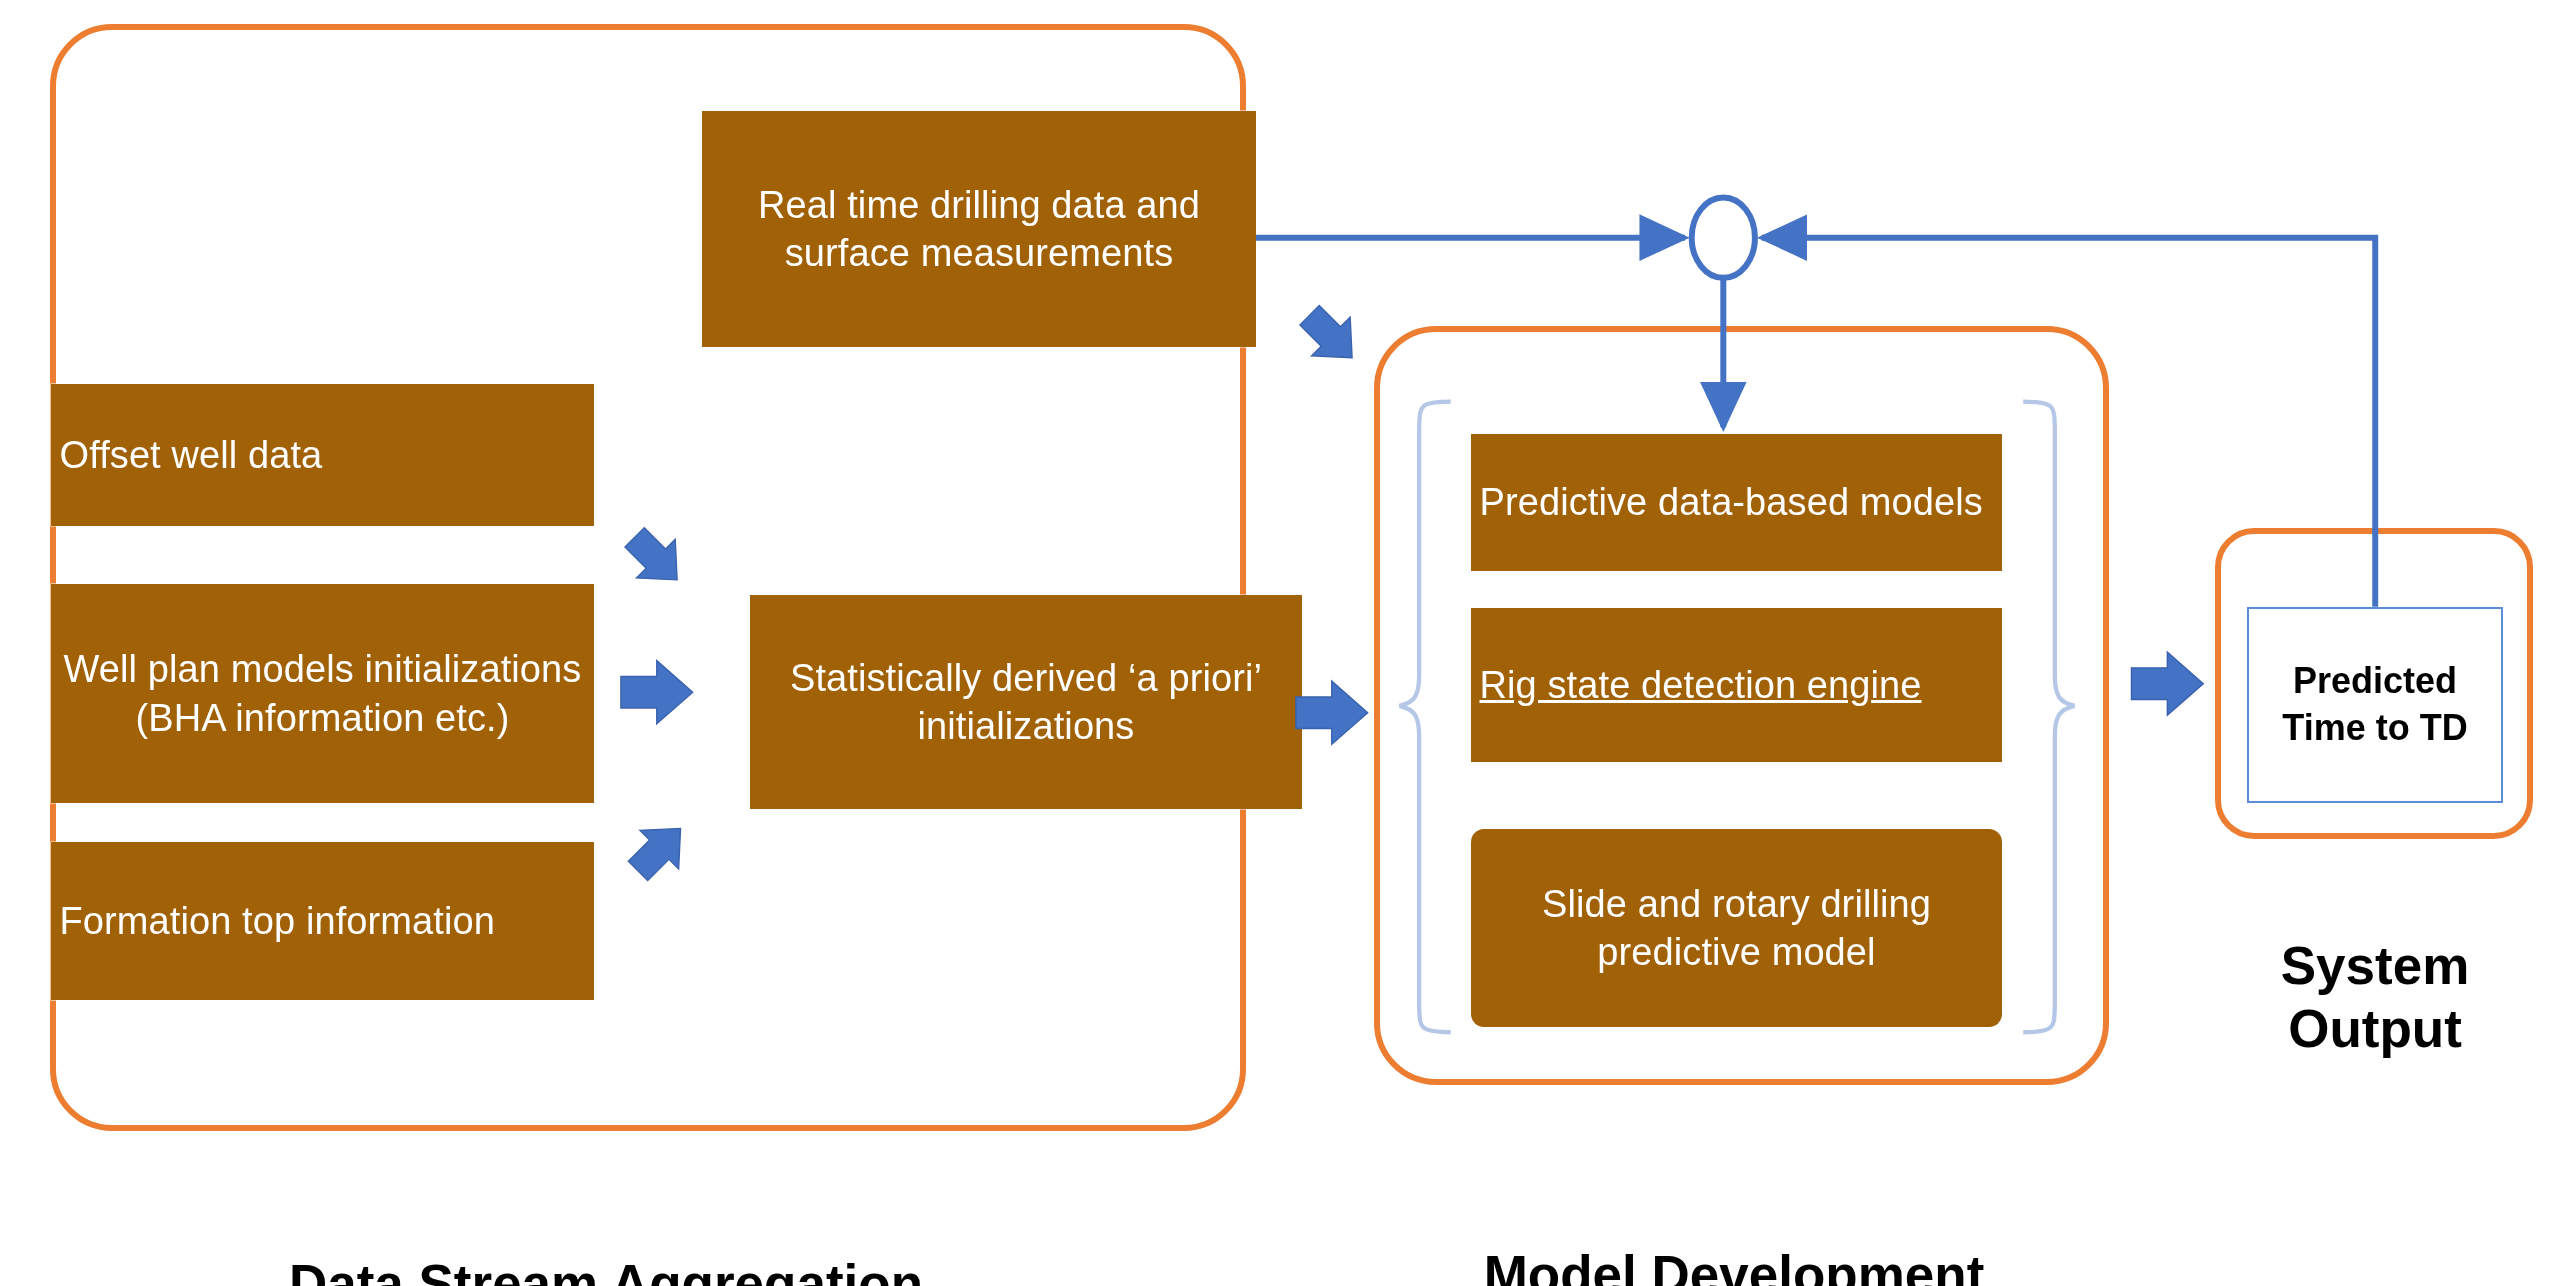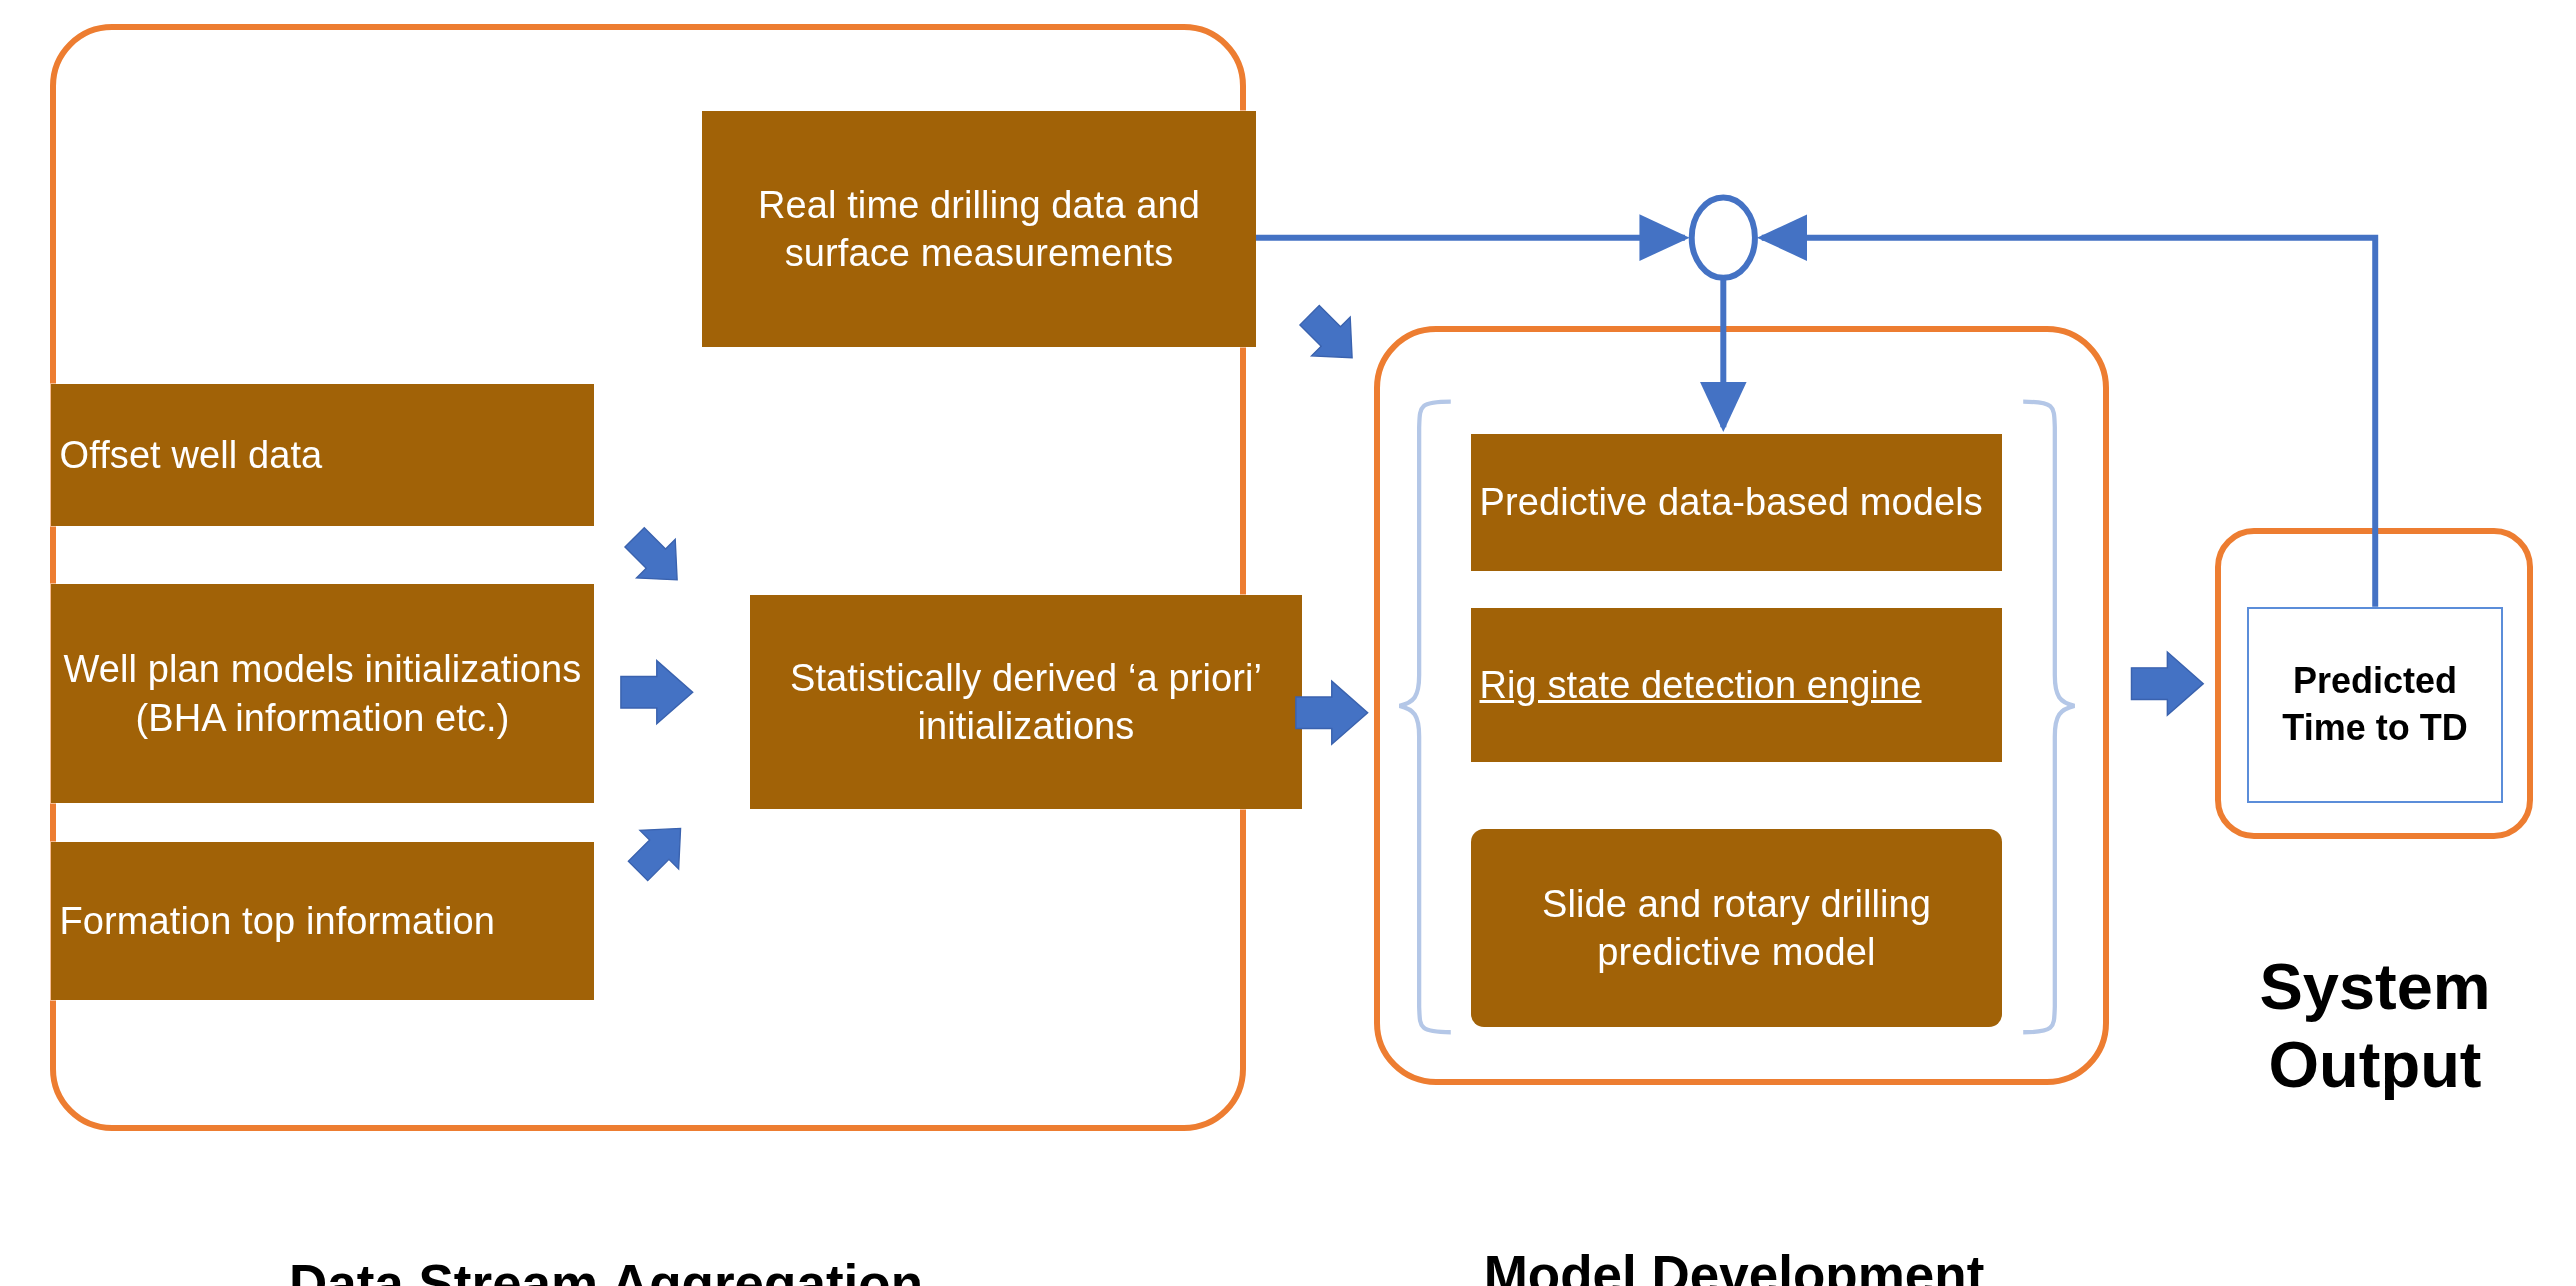--- a/index.html
+++ b/index.html
@@ -194,19 +194,19 @@
   </svg>
 
   <div class="abs caption" style="left:179px; top:1188px; width:854px; font-size:53px;">
     <span>Data Stream Aggregation</span>
   </div>
 
   <div class="abs caption" style="left:1358px; top:1179px; width:752px; font-size:53px;">
     <span>Model Development</span>
   </div>
 
-  <div class="abs caption" style="left:2204px; top:870px; width:342px; font-size:65px;">
+  <div class="abs caption" style="left:2204px; top:870px; width:342px; font-size:53px;">
     <span>System
 Output</span>
   </div>
 
 </div>
 
 
 </body></html>

